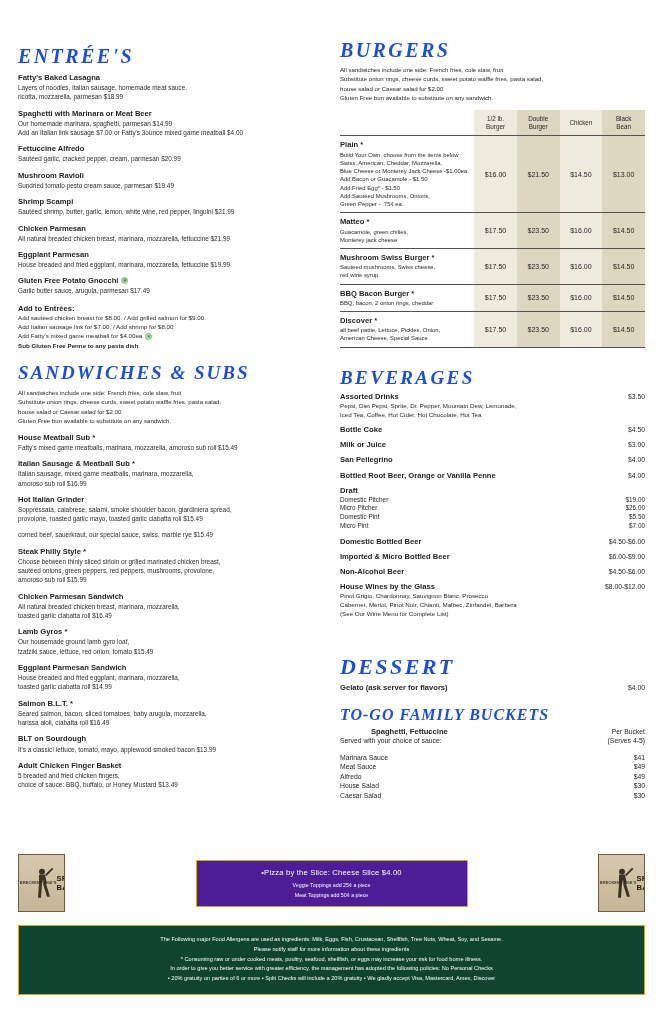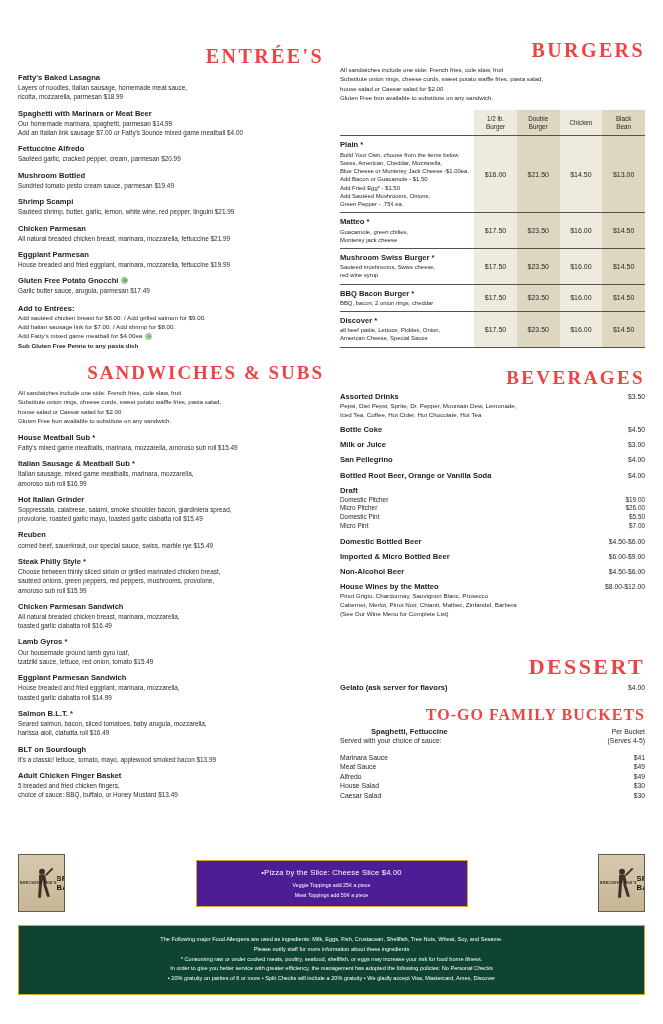--- a/index.html
+++ b/index.html
@@ -10,26 +10,27 @@
     color: #231f20;
     overflow: hidden;
   }
   .page { position: relative; width: 663px; height: 1024px; padding: 0 18px; }
 
   .cols { display: flex; gap: 16px; }
   .col-left { width: 306px; }
   .col-right { width: 305px; }
 
   .sec-title {
-    color: #ef4444;
+    color: #1d4ed8;
     font-family: "Liberation Serif", serif;
     font-weight: bold;
-    text-align: right;
+    text-align: left;
     letter-spacing: 2.4px;
     line-height: 1;
+    font-style: italic;
   }
   .t-entree { font-size: 20px; margin: 46px 0 7px 0; }
   .t-sand   { font-size: 19px; margin: 13px 0 6px 0; letter-spacing: 2px; }
   .t-burg   { font-size: 20px; margin: 40px 0 5px 0; }
   .t-bev    { font-size: 19px; margin: 20px 0 5px 0; }
   .t-dess   { font-size: 22px; margin: 38px 0 5px 0; }
   .t-togo   { font-size: 16px; margin: 14px 0 4px 0; letter-spacing: 1px; }
 
   .intro { font-size: 6.1px; line-height: 1.55; margin-bottom: 7px; }
 
@@ -154,21 +155,21 @@
             <div class="item-desc">Our homemade marinara, spaghetti, parmesan  $14.99<br>Add an Italian link sausage $7.00 or Fatty's 3ounce mixed game meatball  $4.00</div>
           </div>
           <div class="item">
             <div class="item-name">
               <span>Fettuccine Alfredo</span>
             </div>
             <div class="item-desc">Sautéed garlic, cracked pepper, cream, parmesan  $20.99</div>
           </div>
           <div class="item">
             <div class="item-name">
-              <span>Mushroom Bottled</span>
+              <span>Mushroom Ravioli</span>
             </div>
             <div class="item-desc">Sundried tomato pesto cream sauce, parmesan  $19.49</div>
           </div>
           <div class="item">
             <div class="item-name">
               <span>Shrimp Scampi</span>
             </div>
             <div class="item-desc">Sautéed shrimp, butter, garlic, lemon, white wine, red pepper, linguini  $21.99</div>
           </div>
           <div class="item">
@@ -218,23 +219,20 @@
             </div>
             <div class="item-desc">Italian sausage, mixed game meatballs, marinara, mozzarella,<br>amoroso sub roll  $16.99</div>
           </div>
           <div class="item">
             <div class="item-name">
               <span>Hot Italian Grinder</span>
             </div>
             <div class="item-desc">Soppressata, calabrese, salami, smoke shoulder bacon, giardiniera spread,<br>provolone, roasted garlic mayo, toasted garlic ciabatta roll  $15.49</div>
           </div>
           <div class="item">
-            <div class="item-name">
-              <span>Reuben</span>
-            </div>
             <div class="item-desc">corned beef, sauerkraut, our special sauce, swiss, marble rye $15.49</div>
           </div>
           <div class="item">
             <div class="item-name">
               <span>Steak Philly Style *</span>
             </div>
             <div class="item-desc">Choose between thinly sliced sirloin or grilled marinated chicken breast,<br>sautéed onions, green peppers, red peppers, mushrooms, provolone,<br>amoroso sub roll  $15.99</div>
           </div>
           <div class="item">
             <div class="item-name">
@@ -373,21 +371,21 @@
             <div class="bev-price">$3.00</div>
           </div>
           <div class="bev-row">
             <div class="left">
               <div class="bev-name">San Pellegrino</div>
             </div>
             <div class="bev-price">$4.00</div>
           </div>
           <div class="bev-row">
             <div class="left">
-              <div class="bev-name">Bottled Root Beer, Orange or Vanilla Soda</div>
+              <div class="bev-name">Bottled Root Beer, Orange or Vanilla Penne</div>
             </div>
             <div class="bev-price">$4.00</div>
           </div>
         </div>
 
       <div class="draft-wrap">
         <div class="draft-name">Draft</div>
         <div id="draft-list">
             <div class="draft-line">
               <span>Domestic Pitcher</span>
@@ -422,21 +420,21 @@
             <div class="bev-price">$6.00-$9.00</div>
           </div>
           <div class="bev-row">
             <div class="left">
               <div class="bev-name">Non-Alcohol Beer</div>
             </div>
             <div class="bev-price">$4.50-$6.00</div>
           </div>
           <div class="bev-row">
             <div class="left">
-              <div class="bev-name">House Wines by the Matteo</div>
+              <div class="bev-name">House Wines by the Glass</div>
               <div class="bev-desc">Pinot Grigio, Chardonnay, Sauvignon Blanc, Prosecco<br>Cabernet, Merlot, Pinot Noir, Chianti, Malbec, Zinfandel, Barbera<br>(See Our Wine Menu for Complete List)</div>
             </div>
             <div class="bev-price">$8.00-$12.00</div>
           </div>
         </div>
 
       <div class="sec-title t-dess">DESSERT</div>
       <div class="bev-row">
         <div class="left">
             <div class="bev-name">Gelato (ask server for flavors)</div>

